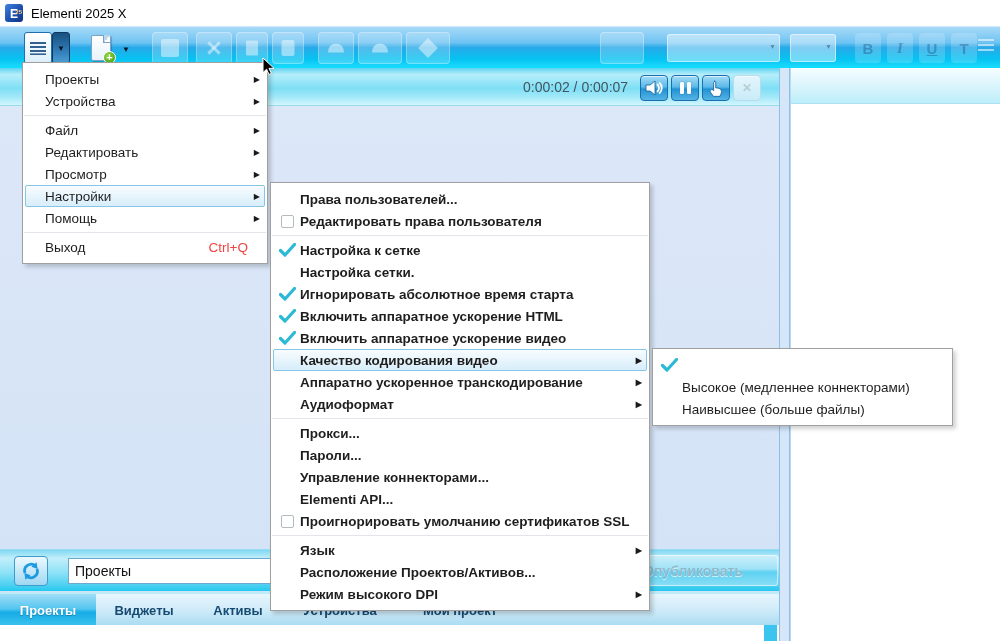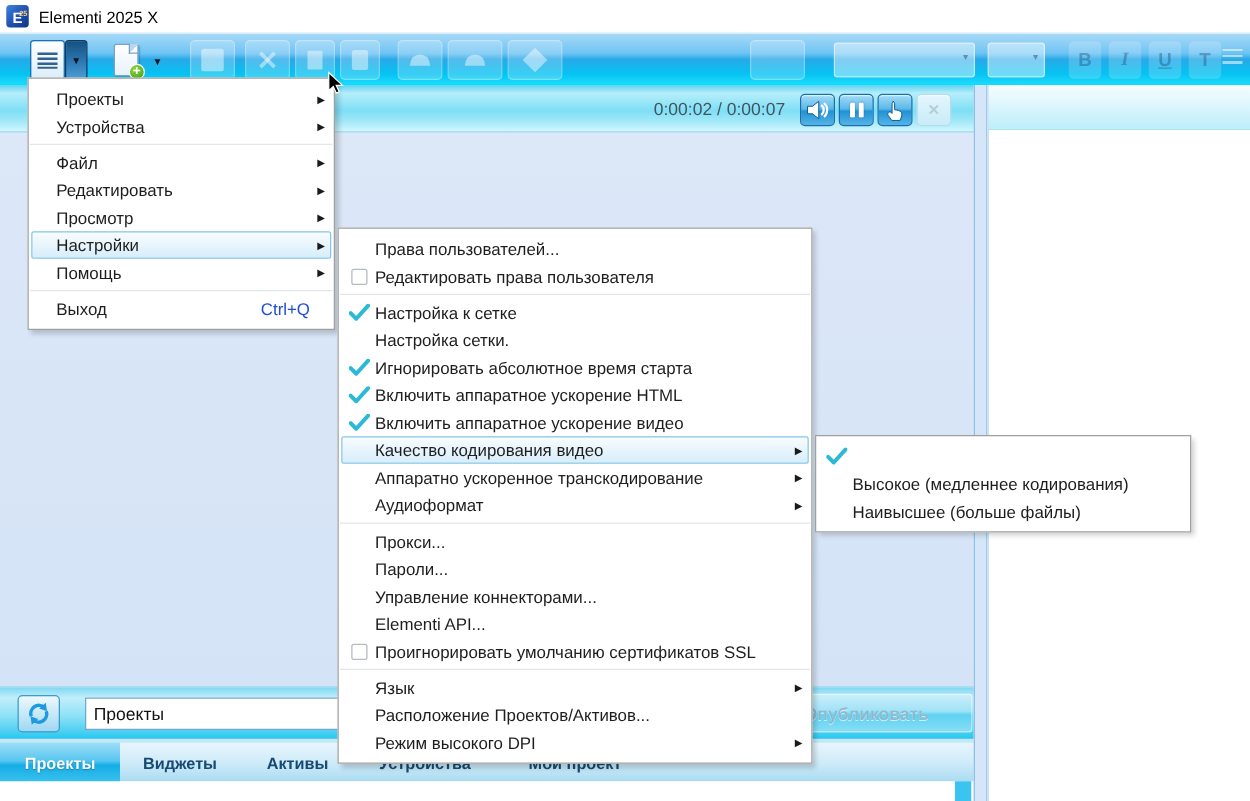--- a/index.html
+++ b/index.html
@@ -106,30 +106,30 @@
   .right-panel { position:absolute; left:790px; top:68px; width:210px; height:573px; background:#fff;
     border-left:1px solid #bcd9ec; }
   .right-header { position:absolute; left:0; top:0; width:210px; height:36px;
     background:linear-gradient(#f4fdff 0%,#d8f4fc 55%,#bceefa 100%);
     border-top:1px solid #ffffff; border-bottom:1px solid #ade0f0; }
 
   
   .menu { position:absolute; background:#ffffff; border:1px solid #a0a0a0;
     box-shadow:3px 3px 4px rgba(0,0,0,0.18); padding:5px 0; z-index:10; }
   #menu-main { left:22px; top:62px; width:246px; z-index:10; }
-  #menu-settings { left:270px; top:182px; width:380px; z-index:11; }
+  #menu-settings { left:270px; top:182px; width:380px; z-index:11;font-weight:bold; }
   #menu-quality { left:652px; top:348px; width:301px; z-index:12; }
   .mi { position:relative; height:22px; display:flex; align-items:center; margin:0 2px;
     color:#1e1e1e; font-size:13.5px; border:1px solid rgba(0,0,0,0); border-radius:2px; }
   .mi.hl { background:linear-gradient(#f8fcfe,#daeffb 90%);
     border:1px solid #84c5e8;justify-content:space-between; }
   .menu .gut { width:26px; display:flex; align-items:center; justify-content:center; flex:none; }
   .menu.no-gut .mi { padding-left:19px; }
   .lbl { flex:1; white-space:nowrap; overflow:hidden; }
-  .sc { margin-right:16px; color:#1d4ed8;margin-left:41px; }
+  .sc { margin-right:16px; color:#ef4444;margin-left:41px; }
   .arr { width:14px; font-size:8px; color:#1a1a1a; text-align:right; margin-right:4px; flex:none; }
   .msep { height:1px; background:#e2e6ea; margin:3px 1px; }
   .cb { width:13px; height:13px; background:#fff; border:1px solid #b2bac2; border-radius:2px; display:block; }
 
   
   .cursor { position:absolute; left:262px; top:57px; z-index:30; }
 </style>
 </head>
 <body>
 
@@ -398,21 +398,21 @@
       <div class="mi">
         <span class="gut">
           <svg width="17" height="14" viewBox="0 0 17 14">
             <path d="M1.5 7.5 L6 12 L15.5 1.5" fill="none" stroke="#ffffff" stroke-width="6" stroke-linecap="round" stroke-linejoin="round"></path>
             <path d="M1.5 7.5 L6 12 L15.5 1.5" fill="none" stroke="#2bb9d6" stroke-width="3.2" stroke-linecap="round" stroke-linejoin="round"></path>
           </svg>
         </span>
       </div>
       <div class="mi">
         <span class="gut"></span>
-        <span class="lbl">Высокое (медленнее кодирования)</span>
+        <span class="lbl">Высокое (медленнее коннекторами)</span>
       </div>
       <div class="mi">
         <span class="gut"></span>
         <span class="lbl">Наивысшее (больше файлы)</span>
       </div>
     </div>
 
   <svg class="cursor" width="13" height="19" viewBox="0 0 13 19">
     <polygon points="1,1 1,15.5 4.6,12.2 7,17.5 9.4,16.4 7,11.3 12,11.3" fill="#000000" stroke="#ffffff" stroke-width="1"></polygon>
   </svg>

